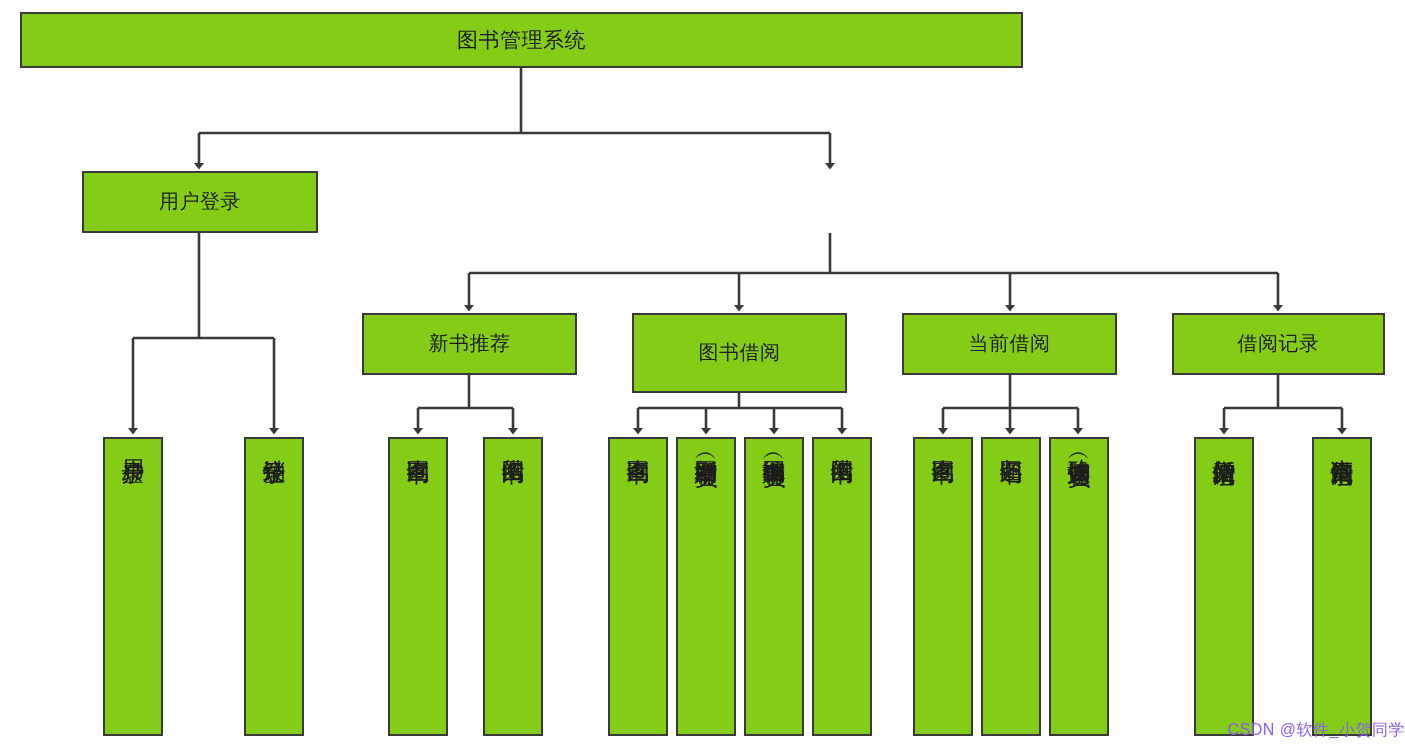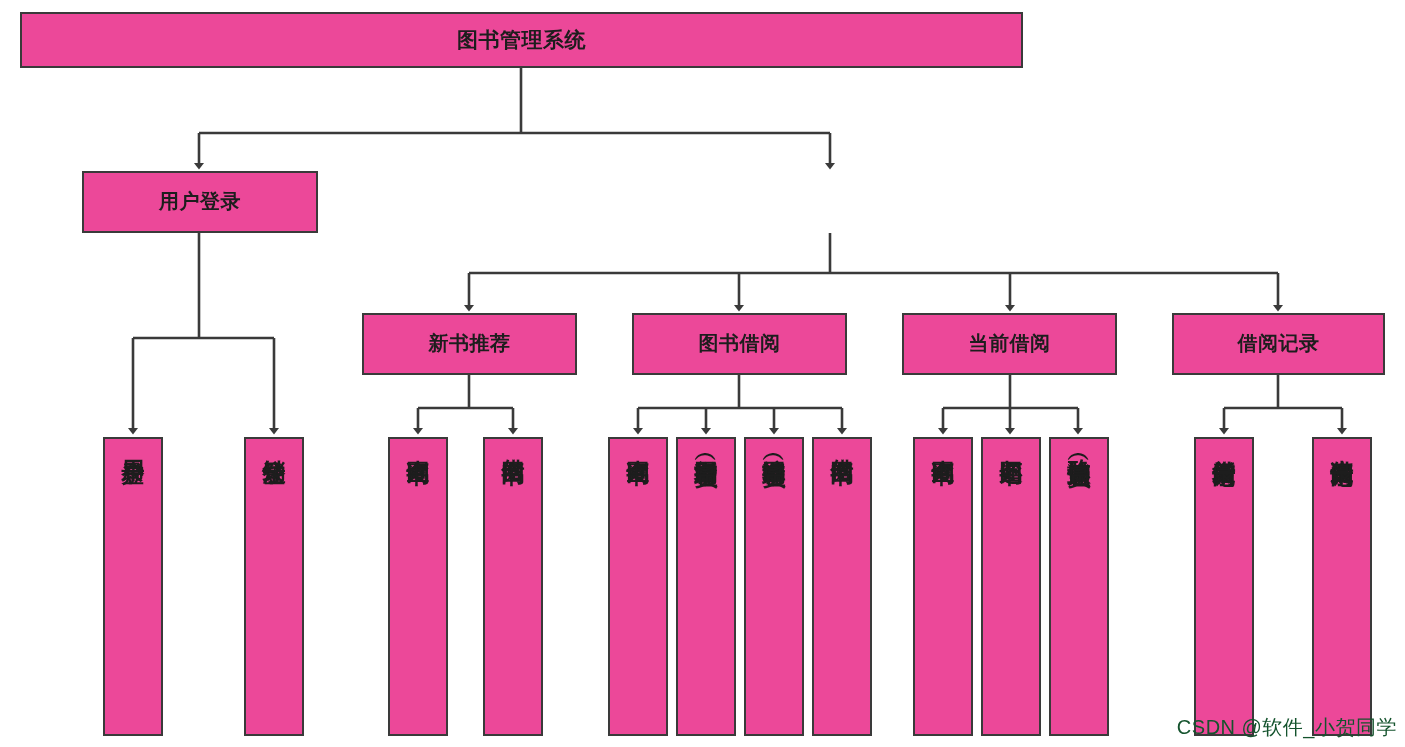--- a/index.html
+++ b/index.html
@@ -21,28 +21,27 @@
   #diagram-svg {
     position: absolute;
     left: 0;
     top: 0;
     width: 1405px;
     height: 747px;
   }
   .node-box {
     position: absolute;
     box-sizing: border-box;
-    background: #ec4899;
+    background: #84cc16;
     border: 2px solid #3a3a3a;
     display: flex;
     align-items: center;
     justify-content: center;
     color: #1a1a1a;
     overflow: hidden;
-    font-weight: bold;
   }
   .node-label {
     display: block;
     text-align: center;
     line-height: 1.18;
     letter-spacing: 0.5px;
     color: #1d1d1d;
     white-space: nowrap;
   }
   .node-box.horizontal .node-label {
@@ -60,24 +59,24 @@
     writing-mode: vertical-rl;
     text-orientation: upright;
     font-size: 23px;
     line-height: 1.08;
     letter-spacing: 1px;
     height: auto;
     max-height: 292px;
   }
   .watermark {
     position: absolute;
-    right: 8px;
+    right: 0;
     bottom: 6px;
-    font-size: 20px;
-    color: #14532d;
+    font-size: 16px;
+    color: #8b5cf6;
     letter-spacing: 0.5px;
     white-space: nowrap;
     pointer-events: none;
     user-select: none;
   }
 </style>
 </head>
 <body>
 
 <div id="diagram-canvas">
@@ -139,21 +138,21 @@
 
   <div class="node-box horizontal" style="left:82px; top:171px; width:236px; height:62px;">
     <span class="node-label">用户登录</span>
   </div>
 
 
   <div class="node-box horizontal" style="left:362px; top:313px; width:215px; height:62px;">
     <span class="node-label">新书推荐</span>
   </div>
 
-  <div class="node-box horizontal" style="left:632px; top:313px; width:215px; height:62px;">
+  <div class="node-box horizontal" style="left:632px; top:313px; width:215px; height:80px;">
     <span class="node-label">图书借阅</span>
   </div>
 
   <div class="node-box horizontal" style="left:1172px; top:313px; width:213px; height:62px;">
     <span class="node-label">借阅记录</span>
   </div>
 
   <div class="node-box horizontal" style="left:902px; top:313px; width:215px; height:62px;">
     <span class="node-label">当前借阅</span>
   </div>

